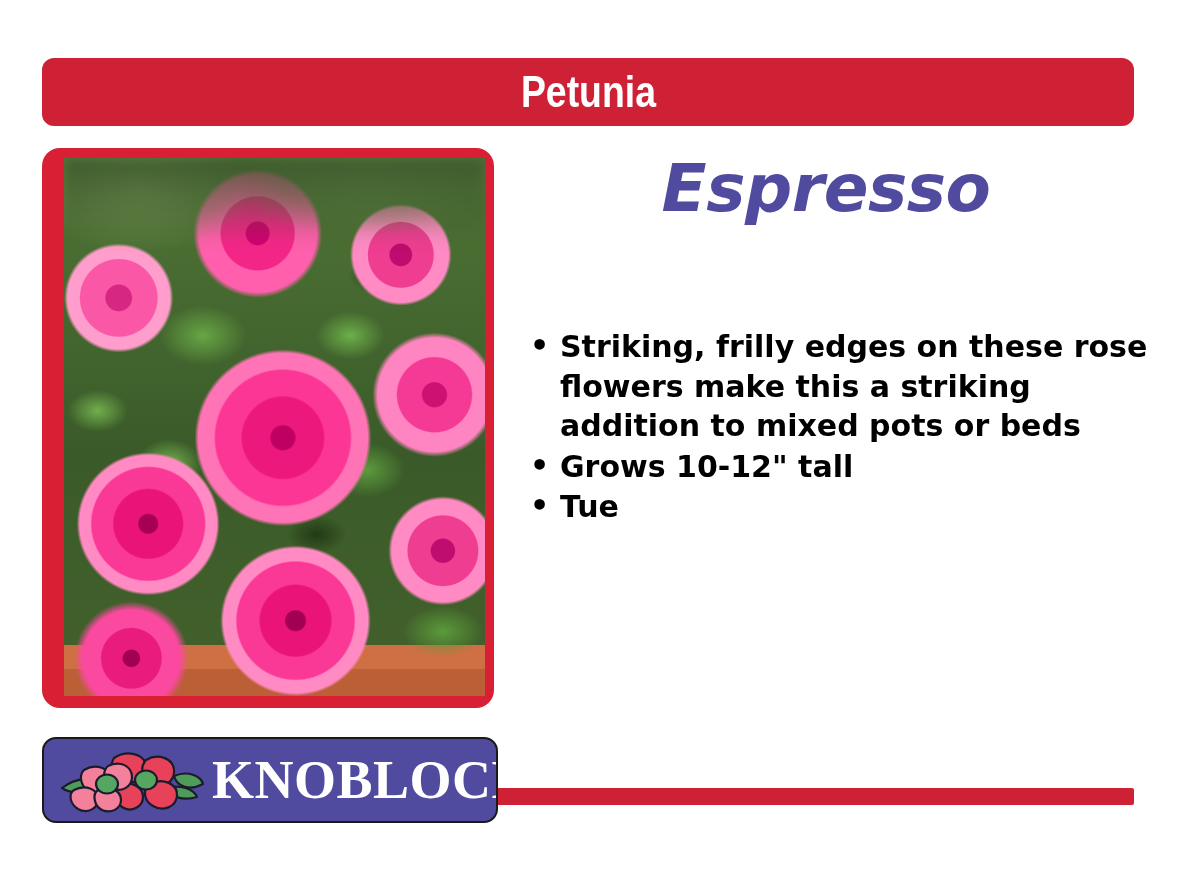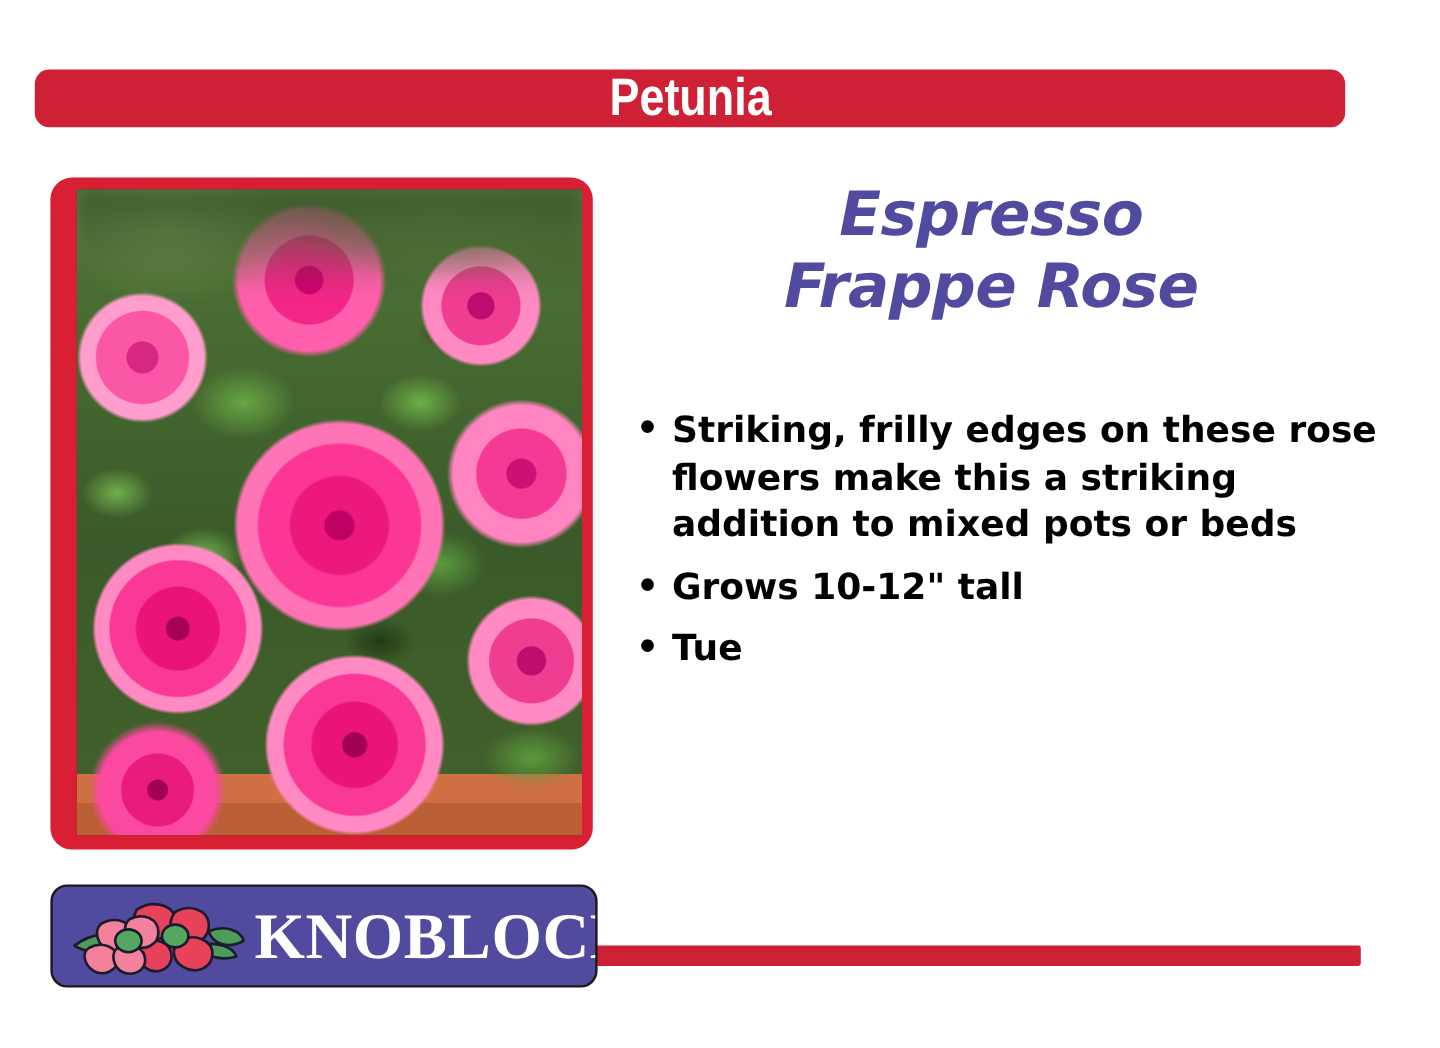--- a/index.html
+++ b/index.html
@@ -11,24 +11,24 @@
     width: 1200px;
     height: 873px;
     position: relative;
     overflow: hidden;
     font-family: "Liberation Sans", sans-serif;
   }
 
   
   .header-banner {
     position: absolute;
-    left: 29px;
+    left: 42px;
     top: 58px;
     width: 1092px;
-    height: 48px;
+    height: 68px;
     background: #CE2136;
     border-radius: 12px;
     display: flex;
     align-items: center;
     justify-content: center;
   }
   .header-title {
     color: #ffffff;
     font-family: "Liberation Sans", sans-serif;
     font-size: 44px;
@@ -107,21 +107,21 @@
 
   
   .cultivar-title {
     position: absolute;
     left: 510px;
     top: 150px;
     width: 632px;
     text-align: center;
     color: #514BA0;
     font-family: "DejaVu Sans", sans-serif;
-    font-size: 51px;
+    font-size: 66px;
     font-weight: bold;
     font-style: italic;
     line-height: 1.18;
     letter-spacing: -0.5px;
   }
   .cultivar-line { display: block; }
 
   .bullets {
     position: absolute;
     left: 528px;
@@ -133,21 +133,20 @@
     color: #000000;
     font-family: "DejaVu Sans", sans-serif;
     font-size: 30px;
     font-weight: bold;
     line-height: 1.32;
   }
   .bullets li {
     position: relative;
     padding-left: 32px;
     margin-bottom: 1px;
-    margin-top: 12px;
   }
   .bullets li::before {
     content: "\2022";
     position: absolute;
     left: 2px;
     top: -1px;
     font-size: 30px;
     line-height: inherit;
   }
 
@@ -200,21 +199,20 @@
 
 <div class="photo-frame">
   <div class="photo">
     <div class="photo-canvas"></div>
     <div class="photo-blur-top"></div>
   </div>
 </div>
 
 <div class="cultivar-title">
   <span class="cultivar-line">Espresso</span>
-  <span class="cultivar-line">Frappe Rose</span>
 </div>
 
 <ul class="bullets">
   <li>Striking, frilly edges on these rose flowers make this a striking addition to mixed pots or beds</li>
   <li>Grows 10-12" tall</li>
   <li>Tue</li>
 </ul>
 
 <div class="footer-bar"></div>
 

